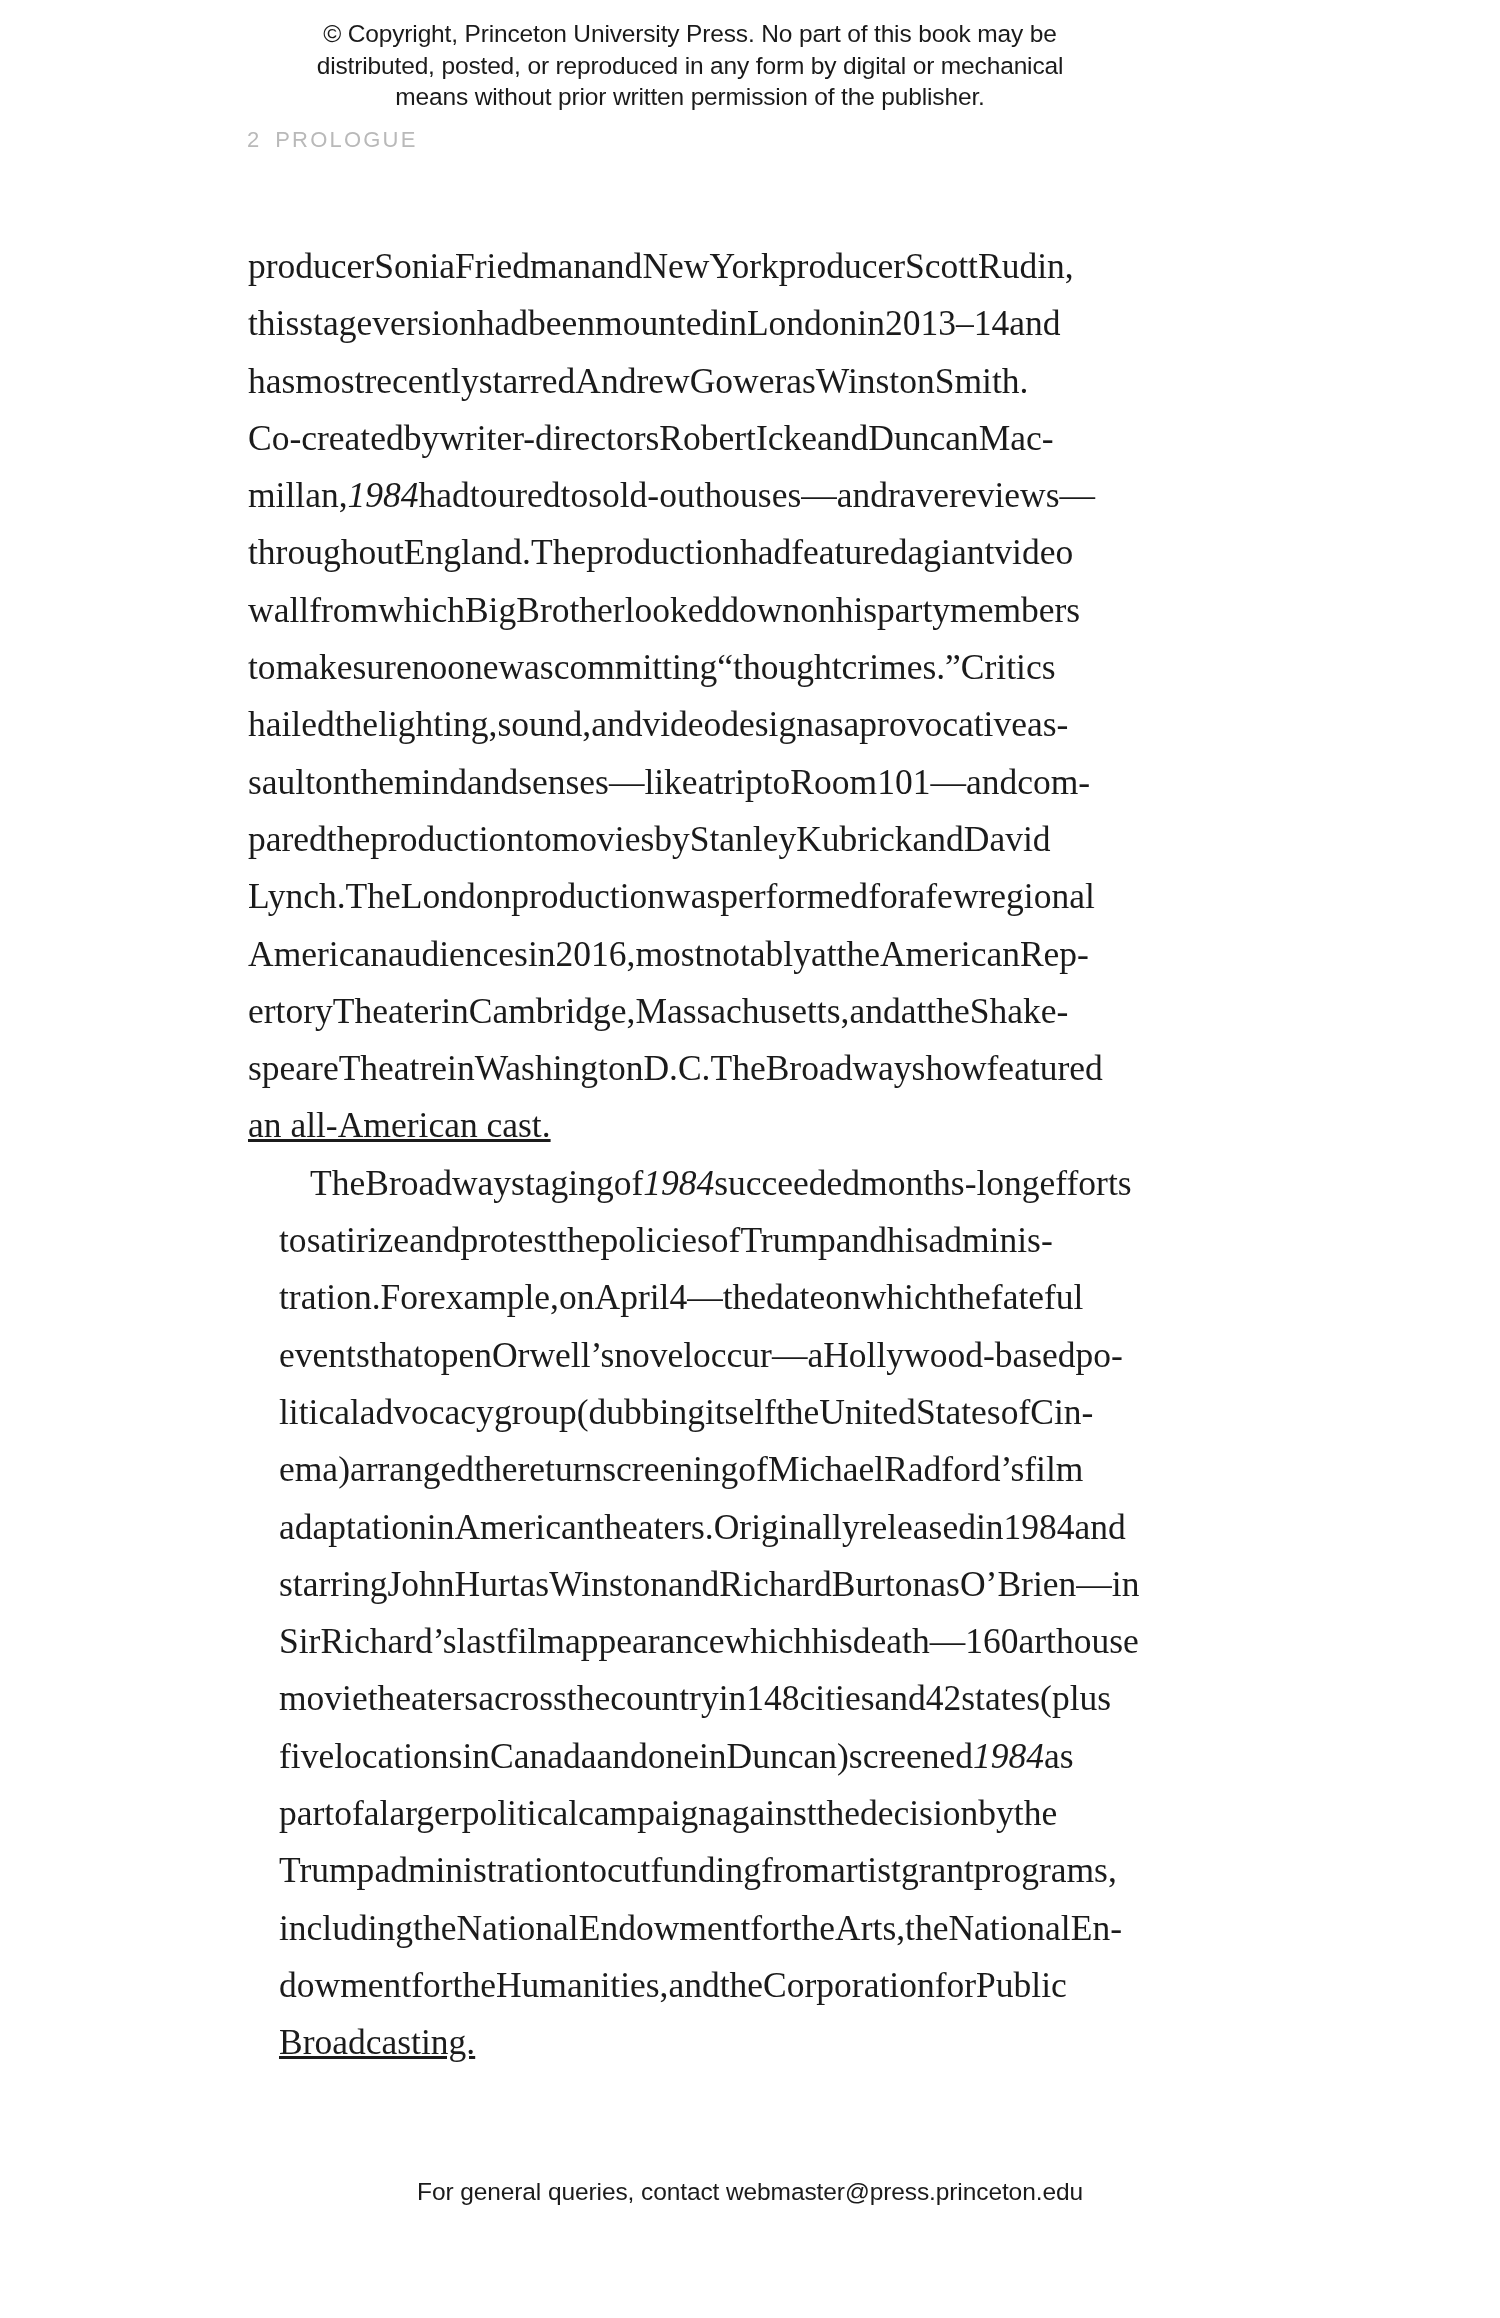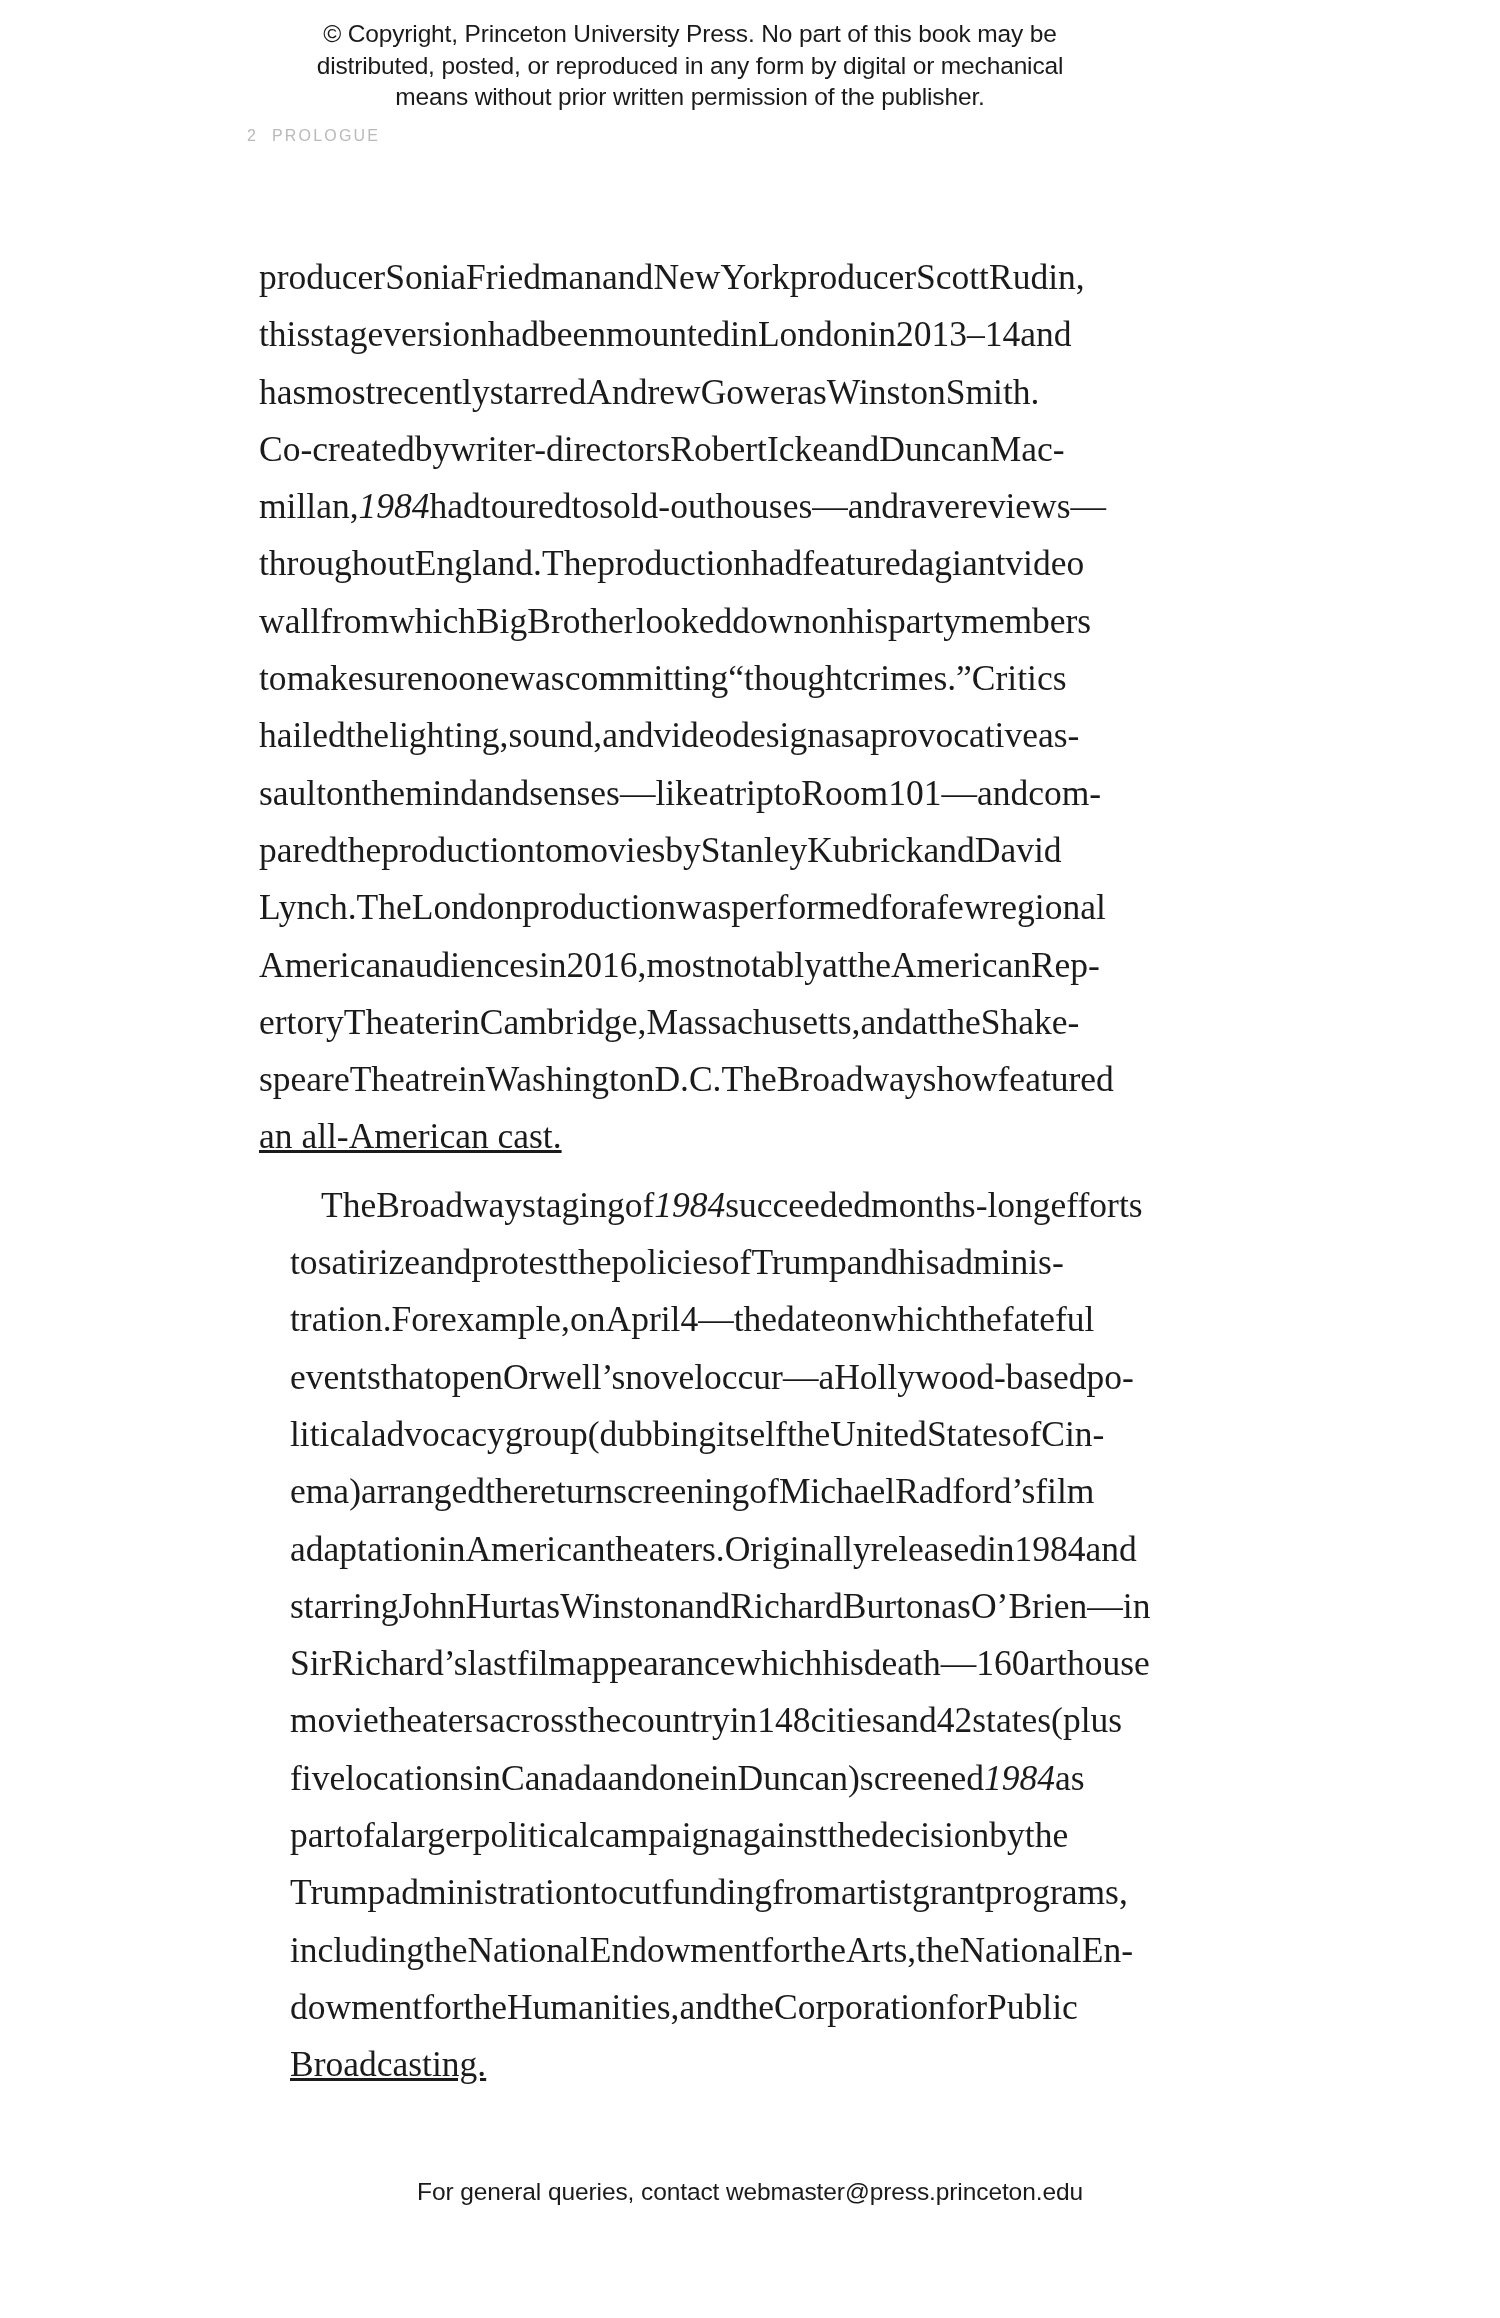--- a/index.html
+++ b/index.html
@@ -30,39 +30,39 @@
     letter-spacing: -0.15px;
   }
   .watermark div { white-space: nowrap; }
 
   
   .running-head {
     position: absolute;
     left: 247px;
     top: 127px;
     font-family: "Liberation Sans", sans-serif;
-    font-size: 16px;
+    font-size: 22px;
     color: #b9b9b9;
     letter-spacing: 2.2px;
     white-space: nowrap;
   }
   .running-head .folio {
     margin-right: 16px;
     letter-spacing: 0;
   }
 
   
   .textblock {
     position: absolute;
     left: 248px;
     top: 238px;
     width: 1072px;
   }
   .para {
-    margin: 11px;
+    margin: 0;
     font-size: 35.5px;
     line-height: 57.3px;
     color: #1b1b1b;
     text-align: justify;
     text-align-last: left;
     -webkit-hyphens: none;
     hyphens: none;
     word-spacing: 0px;
   }
   .para.indent { text-indent: 31px; }

